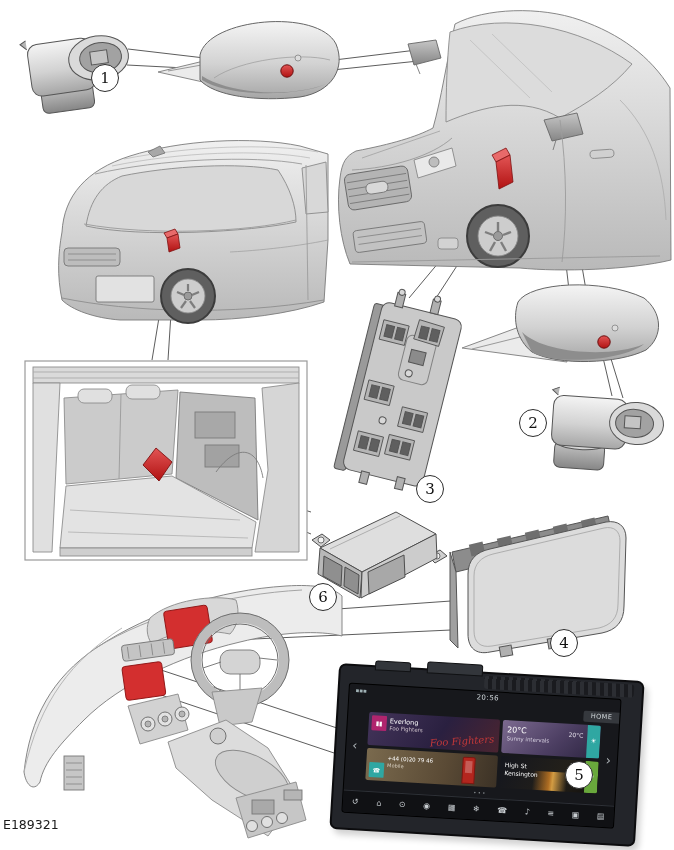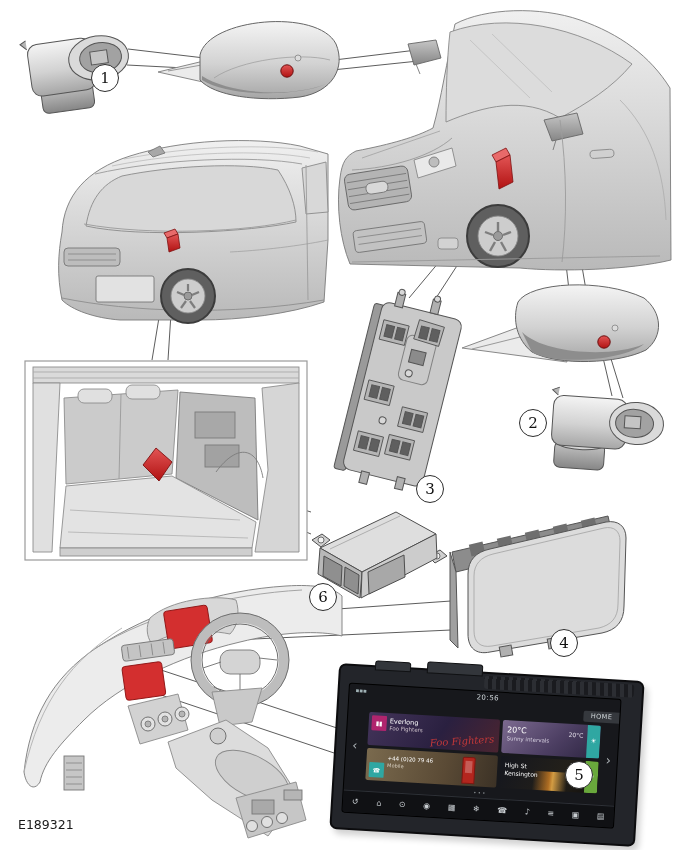--- a/index.html
+++ b/index.html
@@ -3,21 +3,21 @@
 <meta charset="utf-8">
 <style>
   html,body{margin:0;padding:0;background:#fff;}
   .stage{position:relative;width:674px;height:850px;background:#fff;overflow:hidden;
          font-family:"DejaVu Sans",sans-serif;}
   .stage svg{position:absolute;left:0;top:0;}
   
   .co{position:absolute;width:26px;height:26px;border:1.4px solid #2e2e2e;border-radius:50%;
       background:#fff;display:flex;align-items:center;justify-content:center;
       font-family:"DejaVu Serif",serif;font-size:15px;color:#111;z-index:6;}
-  .figure-id{position:absolute;left:18px;top:817px;font-size:12.5px;color:#1a1a1a;z-index:6;}
+  .figure-id{position:absolute;left:3px;top:817px;font-size:12.5px;color:#1a1a1a;z-index:6;}
   
   .device{position:absolute;left:334px;top:672px;width:302px;height:162px;
           transform:rotate(3.4deg);background:#23252a;border:2px solid #0c0c0e;
           border-radius:7px;box-shadow:4px 5px 6px rgba(0,0,0,.18);z-index:5;}
   .device .tab{position:absolute;background:#33363b;border:1px solid #101113;border-radius:3px 3px 0 0;}
   .tab.t1{left:34px;top:-7px;width:34px;height:8px;}
   .tab.t2{left:86px;top:-9px;width:54px;height:10px;}
   .vent{position:absolute;right:8px;top:2px;width:150px;height:13px;border-radius:3px;
         background:repeating-linear-gradient(90deg,#2c2e33 0 4px,#1a1b1f 4px 8px);}
   .screen{position:absolute;left:9px;top:17px;right:20px;bottom:15px;background:#17181c;

